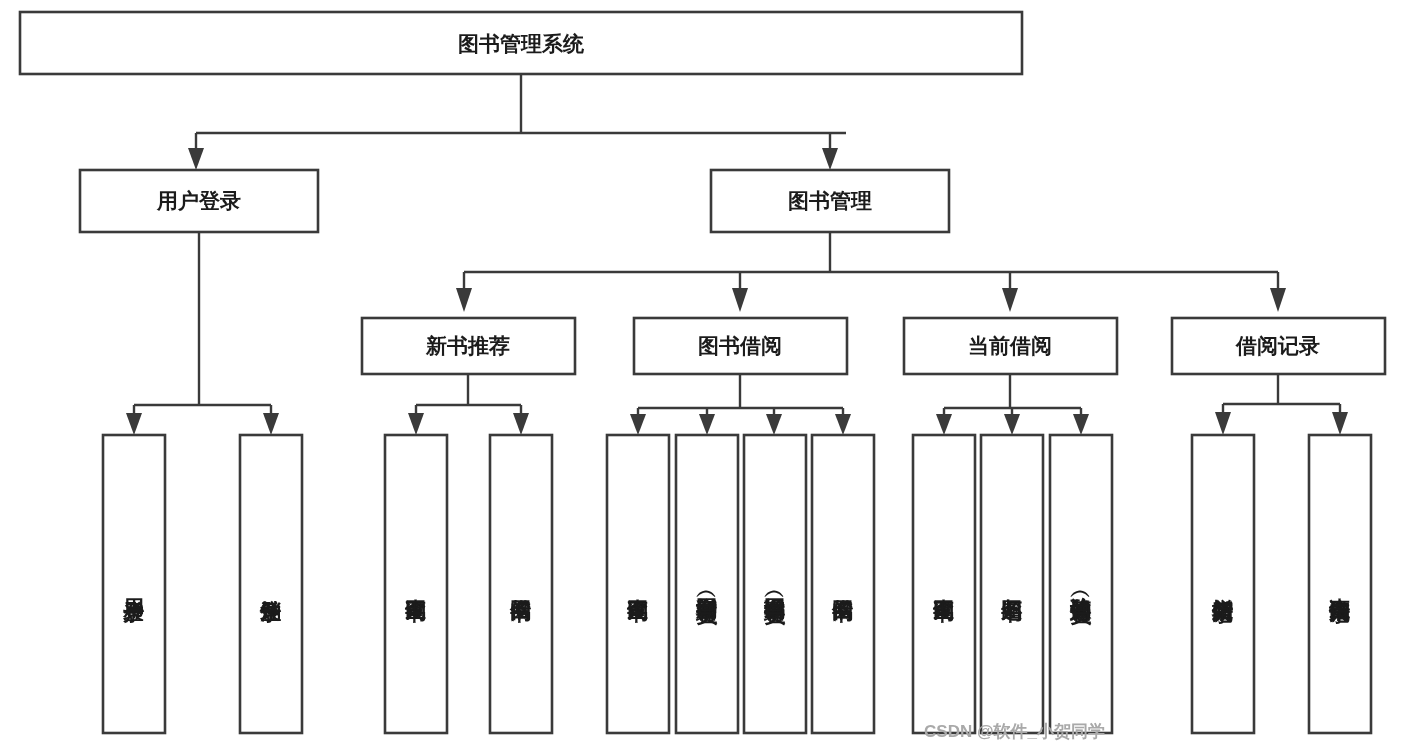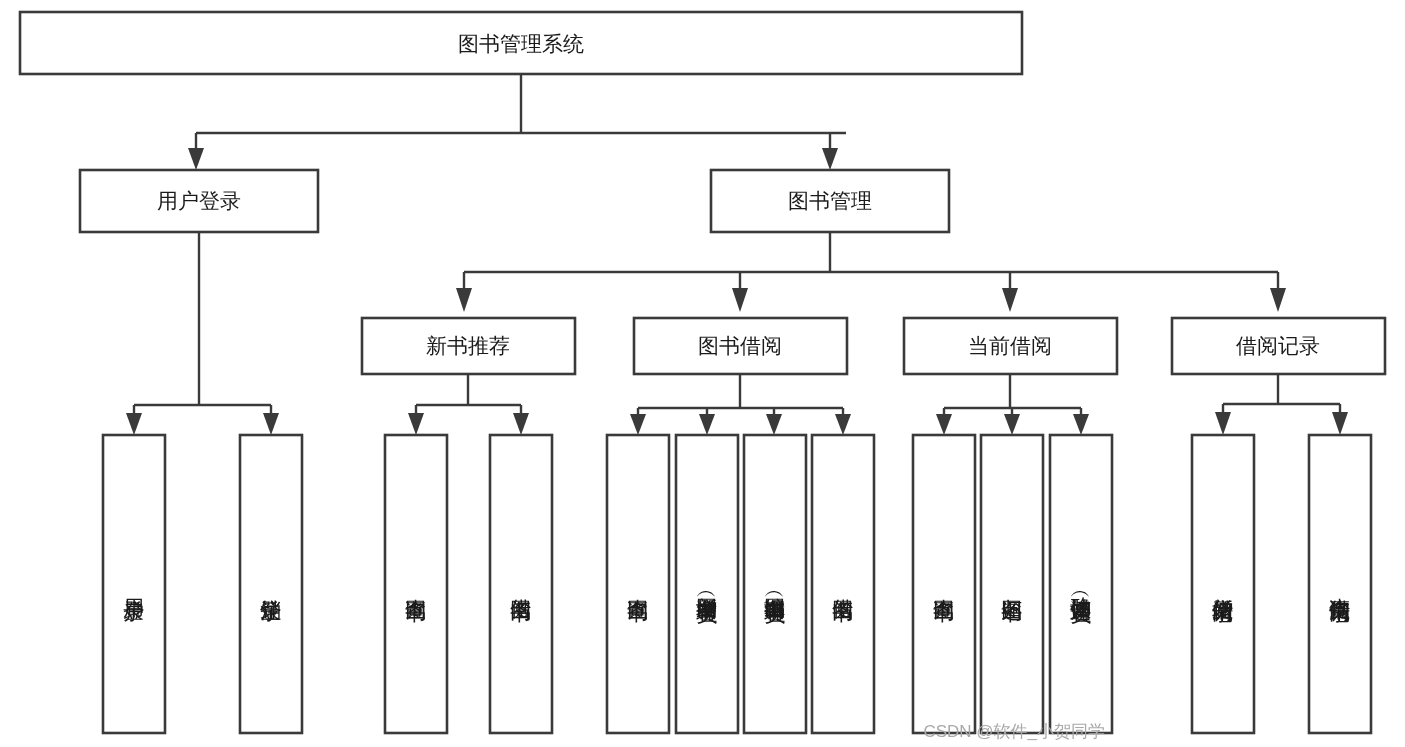--- a/index.html
+++ b/index.html
@@ -11,20 +11,21 @@
     width: 1405px;
     height: 747px;
     font-family: "Liberation Sans", "DejaVu Sans", sans-serif;
     overflow: hidden;
   }
   #diagram-root {
     position: relative;
     width: 1113px;
     height: 747px;
     background: #ffffff;
+    font-weight: bold;
   }
   svg.diagram-svg {
     position: absolute;
     top: 0;
     left: 0;
     width: 1405px;
     height: 747px;
   }
   .node-box {
     fill: #ffffff;

